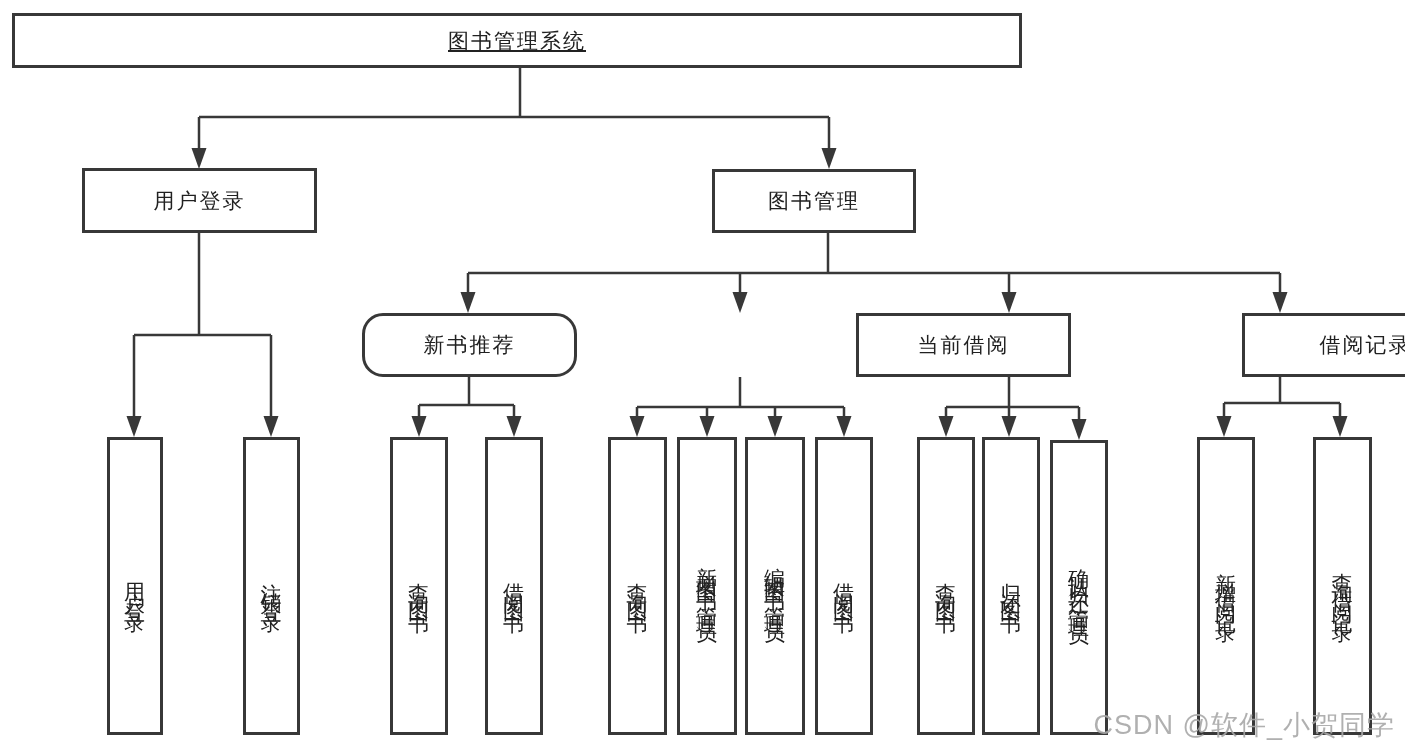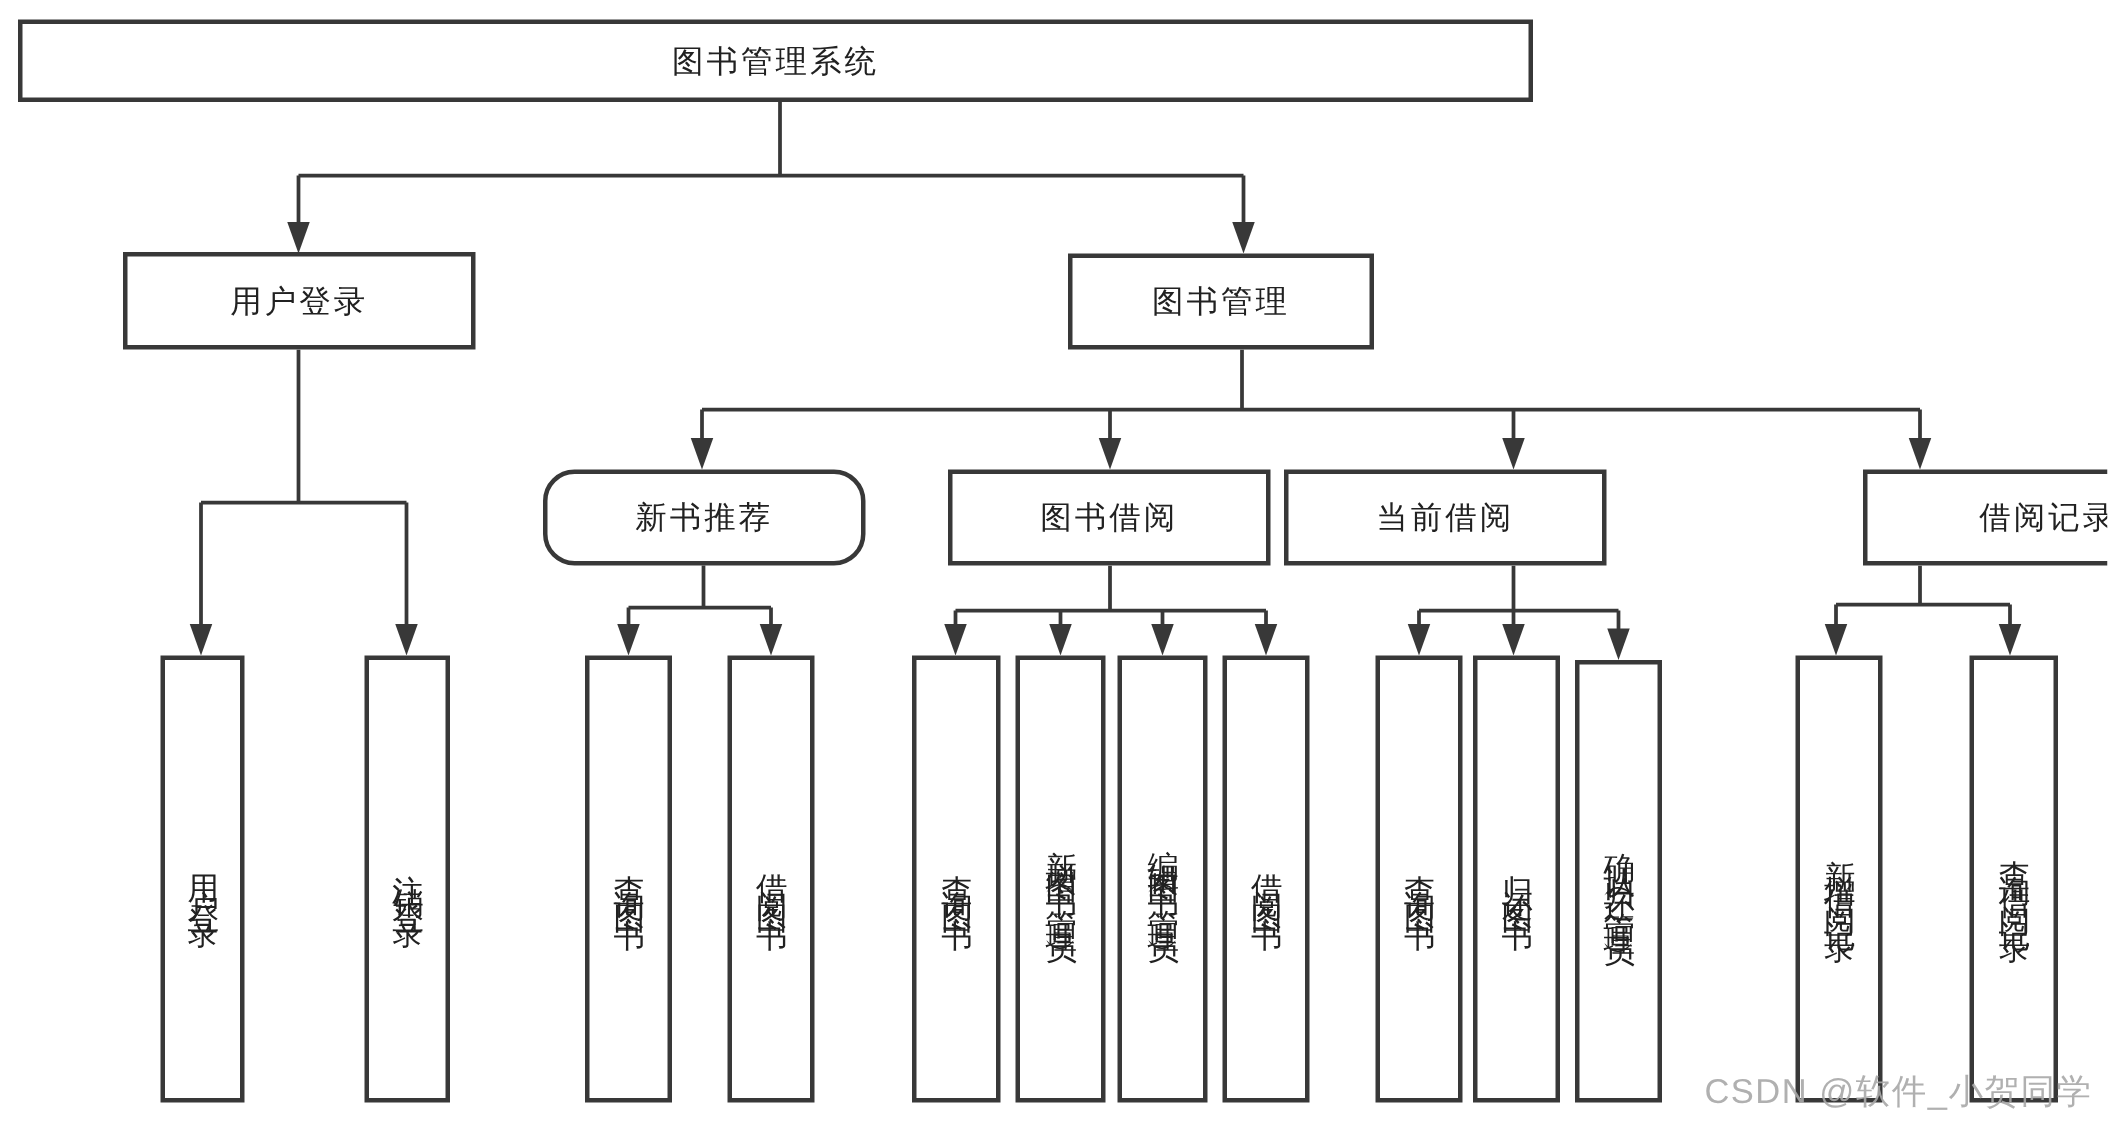--- a/index.html
+++ b/index.html
@@ -43,21 +43,21 @@
     line-height:1;
     font-size:21px;
   }
   .vbox-long{
     letter-spacing:8px;
   }
   #watermark{
     position:absolute;
     right:10px;
     bottom:4px;
-    font-size:23px;
+    font-size:27px;
     color:var(--wm);
     letter-spacing:1px;
     z-index:5;
     opacity:0.9;
   }
 </style>
 </head>
 <body>
 
 <div id="stage">
@@ -85,27 +85,26 @@
       <polygon points="699.5,416 714.5,416 707,437" fill="#383838"></polygon>
       <polygon points="767.5,416 782.5,416 775,437" fill="#383838"></polygon>
       <polygon points="836.5,416 851.5,416 844,437" fill="#383838"></polygon>
       <polygon points="938.5,416 953.5,416 946,437" fill="#383838"></polygon>
       <polygon points="1001.5,416 1016.5,416 1009,437" fill="#383838"></polygon>
       <polygon points="1071.5,419 1086.5,419 1079,440" fill="#383838"></polygon>
       <polygon points="1216.5,416 1231.5,416 1224,437" fill="#383838"></polygon>
       <polygon points="1332.5,416 1347.5,416 1340,437" fill="#383838"></polygon>
     </svg>
 
-  <div class="box" style="left:12px;top:13px;width:1010px;height:55px;">图书管理系统</div>
+  <div class="box" style="left:12px;top:13px;width:1010px;height:55px;text-decoration:underline;">图书管理系统</div>
 
   <div class="box" style="left:82px;top:168px;width:235px;height:65px;">用户登录</div>
   <div class="box" style="left:712px;top:169px;width:204px;height:64px;">图书管理</div>
 
   <div class="box" style="left:362px;top:313px;width:215px;height:64px;border-radius:21px;">新书推荐</div>
-  <div class="box" style="left:632px;top:313px;width:215px;height:64px;">图书借阅</div>
   <div class="box" style="left:856px;top:313px;width:215px;height:64px;">当前借阅</div>
   <div class="box" style="left:1208px;top:313px;width:247px;height:64px;margin-left:34px;">借阅记录</div>
 
   <div class="box vbox" style="left:107px;top:437px;width:56px;height:298px;">用户登录</div>
   <div class="box vbox" style="left:243px;top:437px;width:57px;height:298px;">注销登录</div>
 
   <div class="box vbox" style="left:390px;top:437px;width:58px;height:298px;">查询图书</div>
   <div class="box vbox" style="left:485px;top:437px;width:58px;height:298px;">借阅图书</div>
 
   <div class="box vbox" style="left:608px;top:437px;width:59px;height:298px;">查询图书</div>

